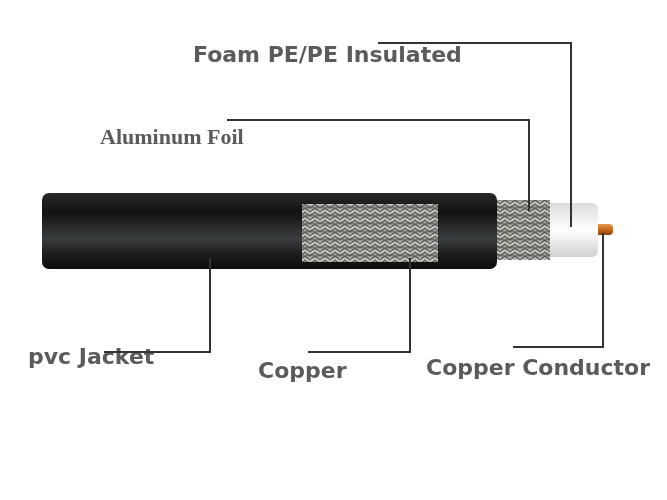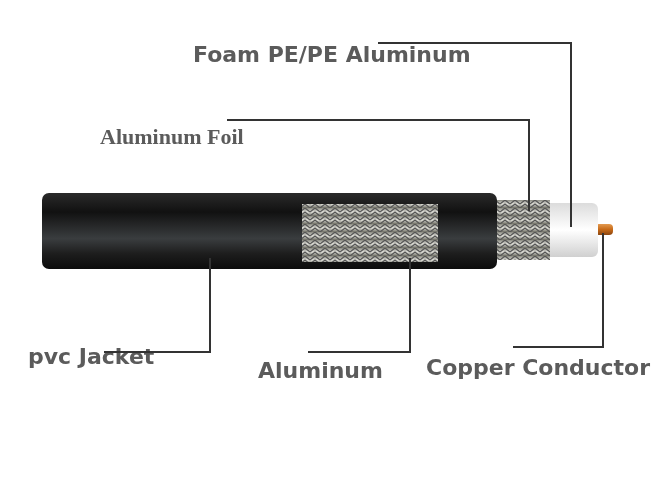--- a/index.html
+++ b/index.html
@@ -45,31 +45,31 @@
 
   <rect x="540" y="203" width="58" height="54" rx="6" fill="url(#dielGrad)"></rect>
 
   <rect x="490" y="200" width="60" height="60" fill="url(#braidPat)"></rect>
 
   <rect x="42" y="193" width="455" height="76" rx="7" fill="url(#jacketGrad)"></rect>
 
   <rect x="302" y="204" width="136" height="58" fill="url(#braidPat)"></rect>
 </svg>
 
-<div class="label" style="left:193px;top:42px;">Foam PE/PE Aluminum</div>
+<div class="label" style="left:193px;top:42px;">Foam PE/PE Insulated</div>
 <div class="line" style="left:378px;top:42px;width:193px;height:1.5px;"></div>
 <div class="line" style="left:570px;top:42px;width:1.5px;height:185px;"></div>
 
 <div class="label" style="left:100px;top:124px;font-family:Liberation Serif, serif;">Aluminum Foil</div>
 <div class="line" style="left:227px;top:119px;width:302px;height:1.5px;"></div>
 <div class="line" style="left:528px;top:119px;width:1.5px;height:92px;"></div>
 
 <div class="label" style="left:28px;top:344px;">pvc Jacket</div>
 <div class="line" style="left:209px;top:258px;width:1.5px;height:94px;"></div>
 <div class="line" style="left:104px;top:351px;width:107px;height:1.5px;"></div>
 
-<div class="label" style="left:258px;top:358px;">Aluminum</div>
+<div class="label" style="left:258px;top:358px;">Copper</div>
 <div class="line" style="left:409px;top:258px;width:1.5px;height:94px;"></div>
 <div class="line" style="left:308px;top:351px;width:103px;height:1.5px;"></div>
 
 <div class="label" style="left:426px;top:355px;">Copper Conductor</div>
 <div class="line" style="left:602px;top:233px;width:1.5px;height:114px;"></div>
 <div class="line" style="left:513px;top:346px;width:91px;height:1.5px;"></div>
 
 </body></html>

